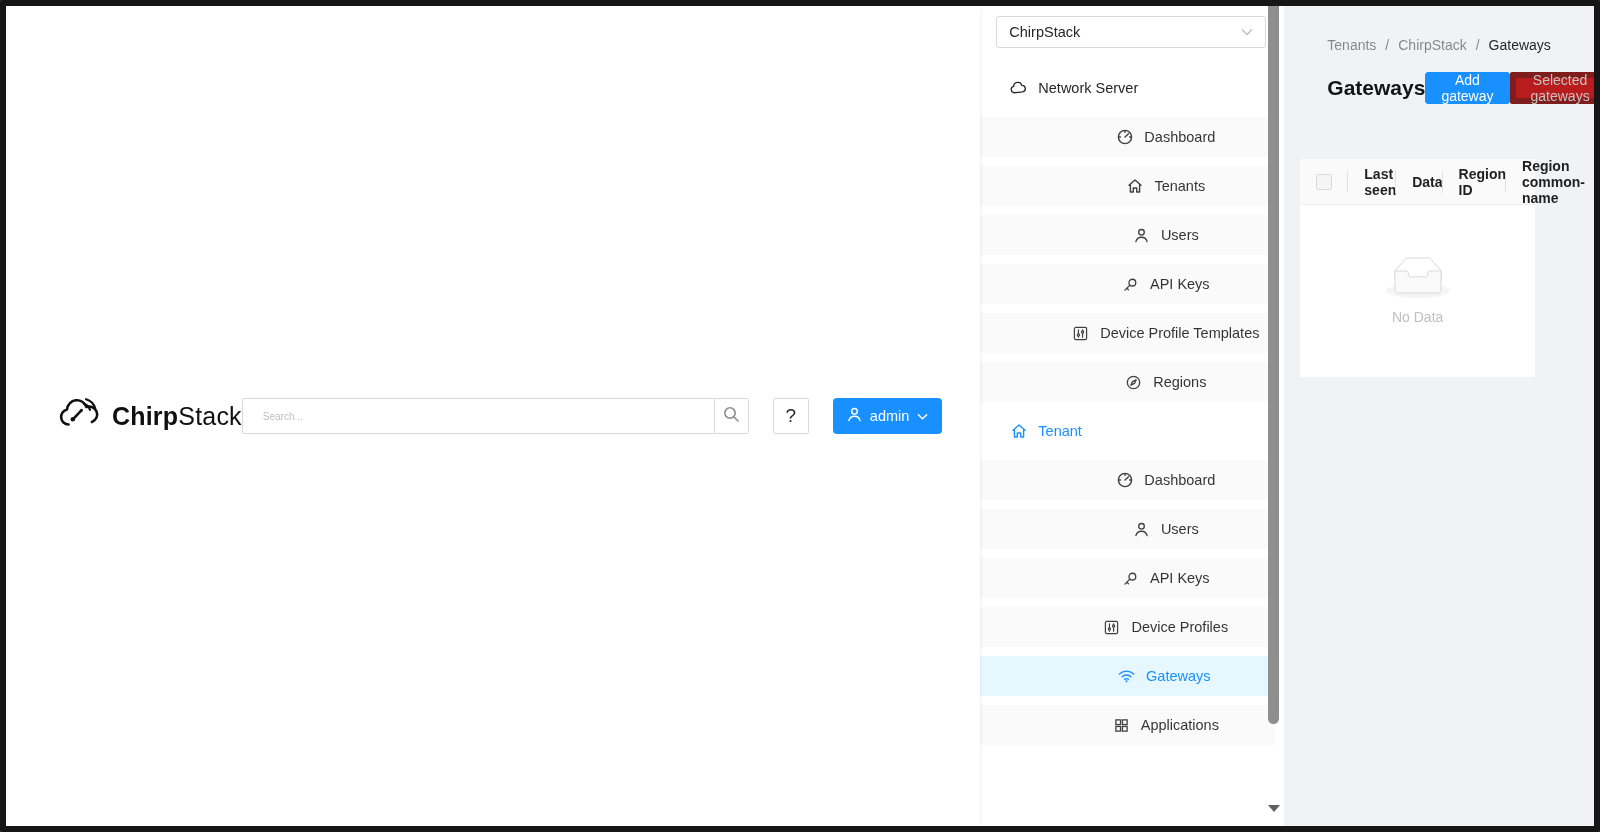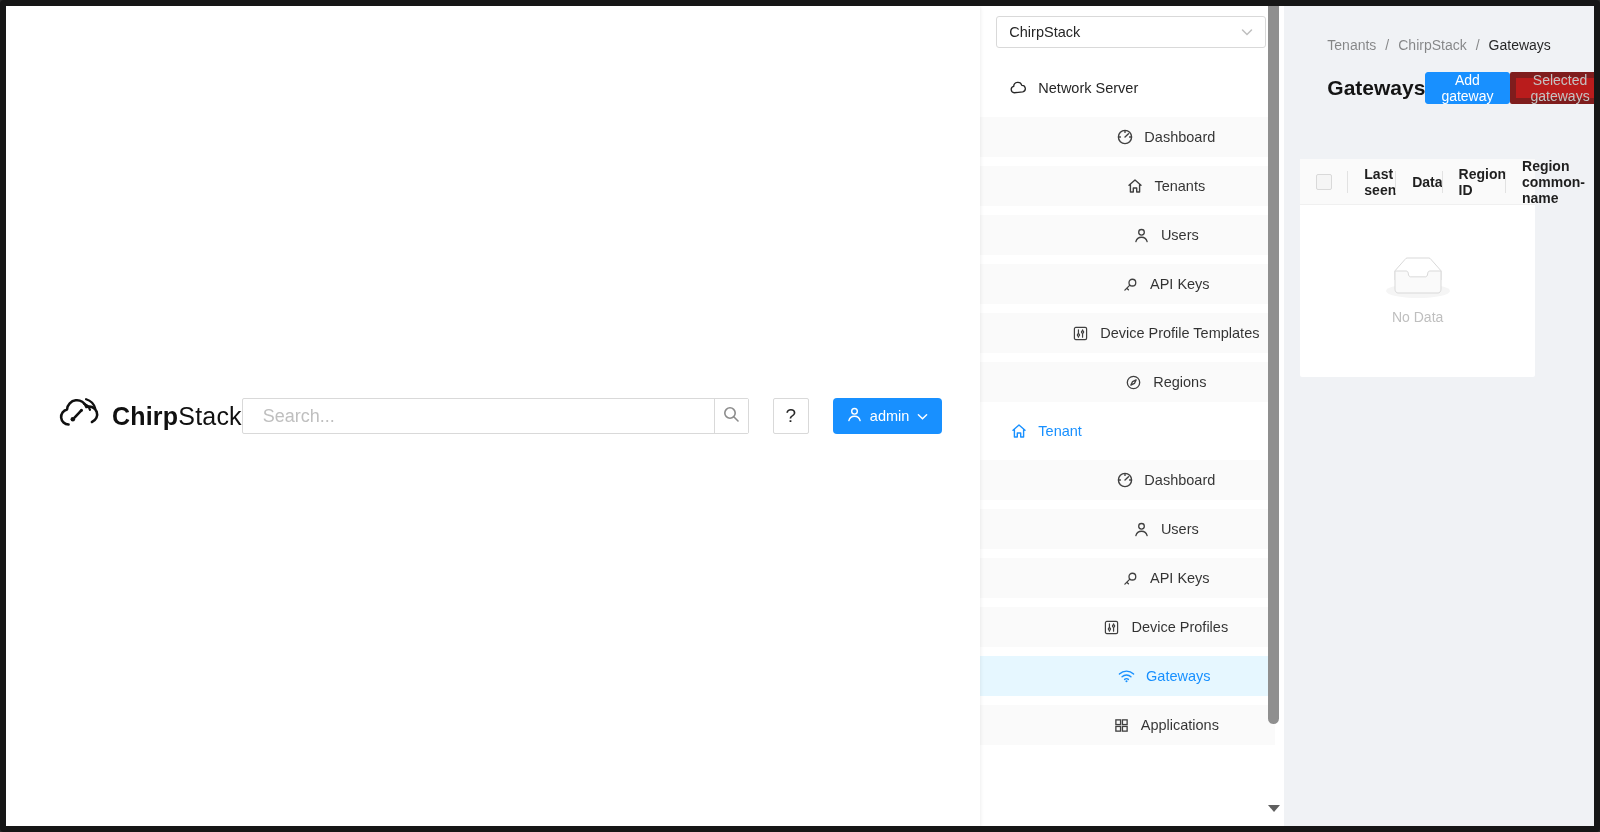--- a/index.html
+++ b/index.html
@@ -27,21 +27,21 @@
   .logo-text b { font-weight: 700; }
   .topbar-right { margin-left: auto; display: flex; align-items: center; gap: 24px; }
 
   .searchbox {
     width: 507px; height: 36px;
     border: 1px solid #d9d9d9; border-radius: 2px;
     display: flex; align-items: stretch; background: #fff;
   }
   .searchbox input {
     flex: 1; border: none; outline: none;
-    padding: 0 20px; font-size: 18px; color: #8b5cf6;
+    padding: 0 20px; font-size: 10px; color: #8b5cf6;
     font-family: "Liberation Sans", sans-serif; background: transparent;
   }
   .searchbox input::placeholder { color: #bfbfbf; }
   .search-btn {
     width: 34px; border-left: 1px solid #d9d9d9;
     display: flex; align-items: center; justify-content: center;
     cursor: pointer; background: #fff;
   }
 
   .help-btn {

